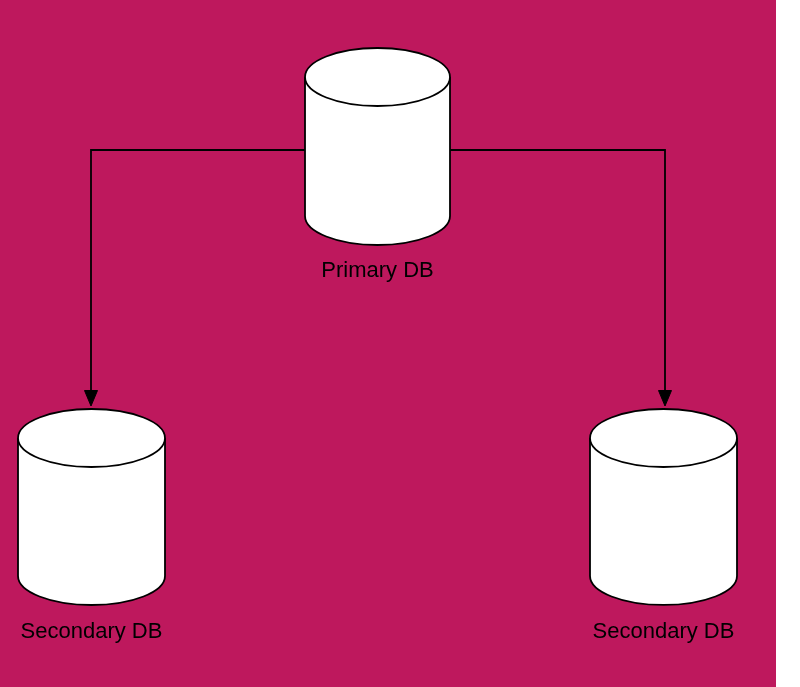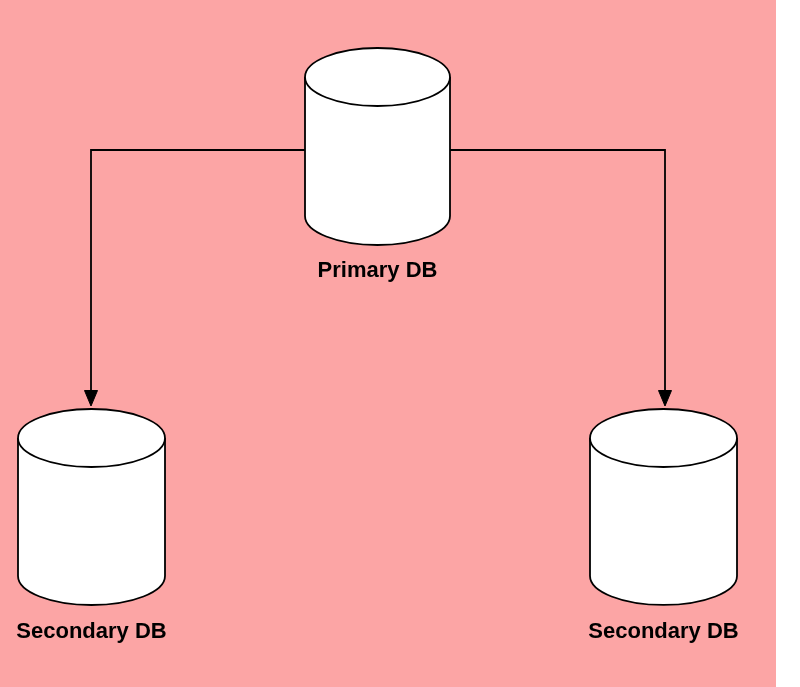--- a/index.html
+++ b/index.html
@@ -5,23 +5,22 @@
   html, body {
     margin: 0;
     padding: 0;
     background: #ffffff;
     font-family: "Liberation Sans", sans-serif;
   }
   .canvas {
     position: relative;
     width: 776px;
     height: 687px;
-    background: #fca5a5;
+    background: #be185d;
     overflow: hidden;
-    font-weight: bold;
   }
   svg { display: block; }
   .node-label {
     font-family: "Liberation Sans", sans-serif;
     font-size: 22px;
     fill: #000000;
   }
 </style>
 </head>
 <body>

